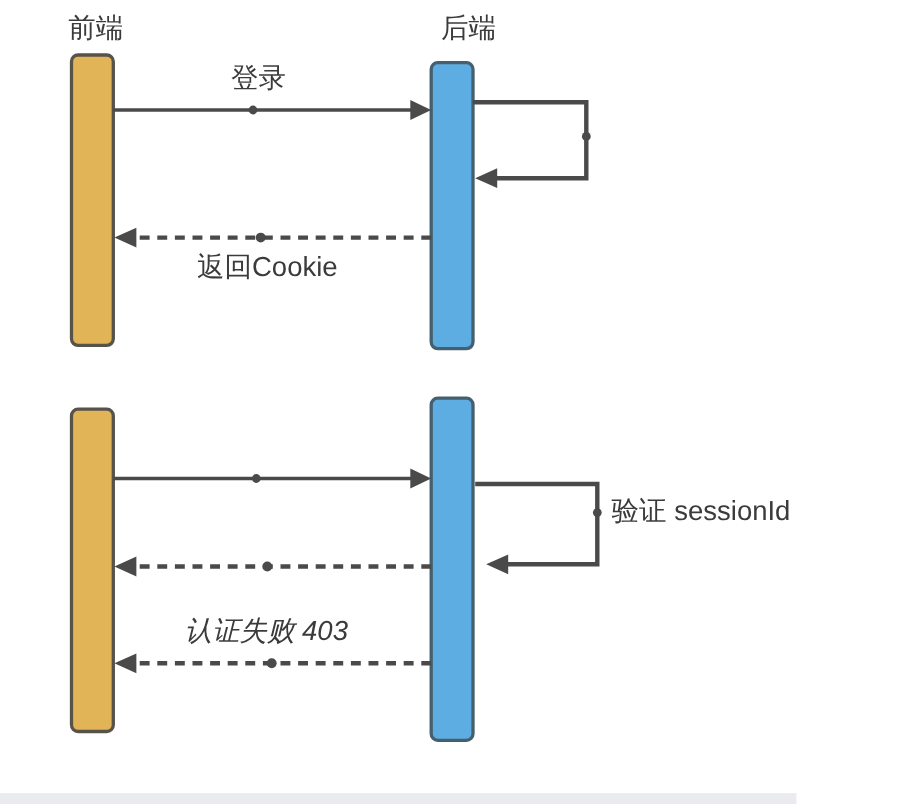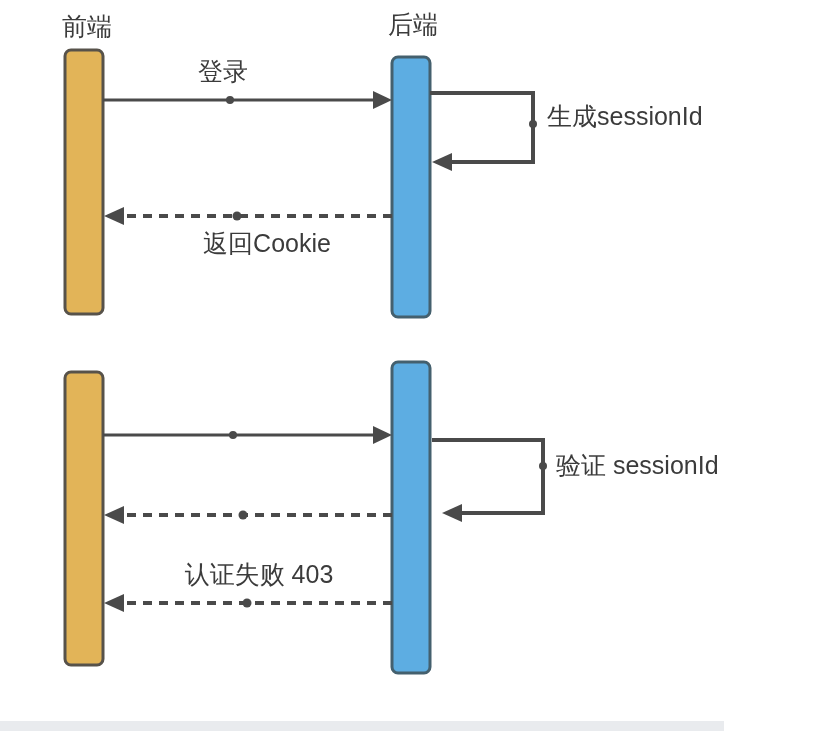--- a/index.html
+++ b/index.html
@@ -93,28 +93,27 @@
 
     <g>
       <line x1="392" y1="603" x2="122" y2="603" stroke="#4a4a4a" stroke-width="4" stroke-dasharray="9 7"></line>
       <polygon points="104,603 124,594 124,612" fill="#4a4a4a"></polygon>
       <circle cx="247" cy="603" r="4.5" fill="#4a4a4a"></circle>
     </g>
   </svg>
 
   <span class="label" style="left:62px; top:13px;">前端</span>
 
-  <span class="label" style="left:388px; top:13px;font-family:Liberation Mono, monospace;">后端</span>
+  <span class="label" style="left:401px; top:13px;">后端</span>
 
-  <span class="label centered" style="left:223px; top:58px;">登录</span>
+  <span class="label centered" style="left:235px; top:58px;">登录</span>
 
-  <span class="label" style="left:547px; top:103px;">生成sessionId</span>
 
-  <span class="label centered" style="left:243px; top:230px;margin-left:24px;">返回Cookie</span>
+  <span class="label centered" style="left:243px; top:230px;">返回Cookie</span>
 
 
   <span class="label" style="left:556px; top:452px;">验证 sessionId 对应的用户</span>
 
 
-  <span class="label centered" style="left:259px; top:561px;">认证失败 403</span>
+  <span class="label centered" style="left:242px; top:561px;font-style:italic;">认证失败 403</span>
 
   <div class="footer-strip"></div>
 </div>
 
 </body></html>

